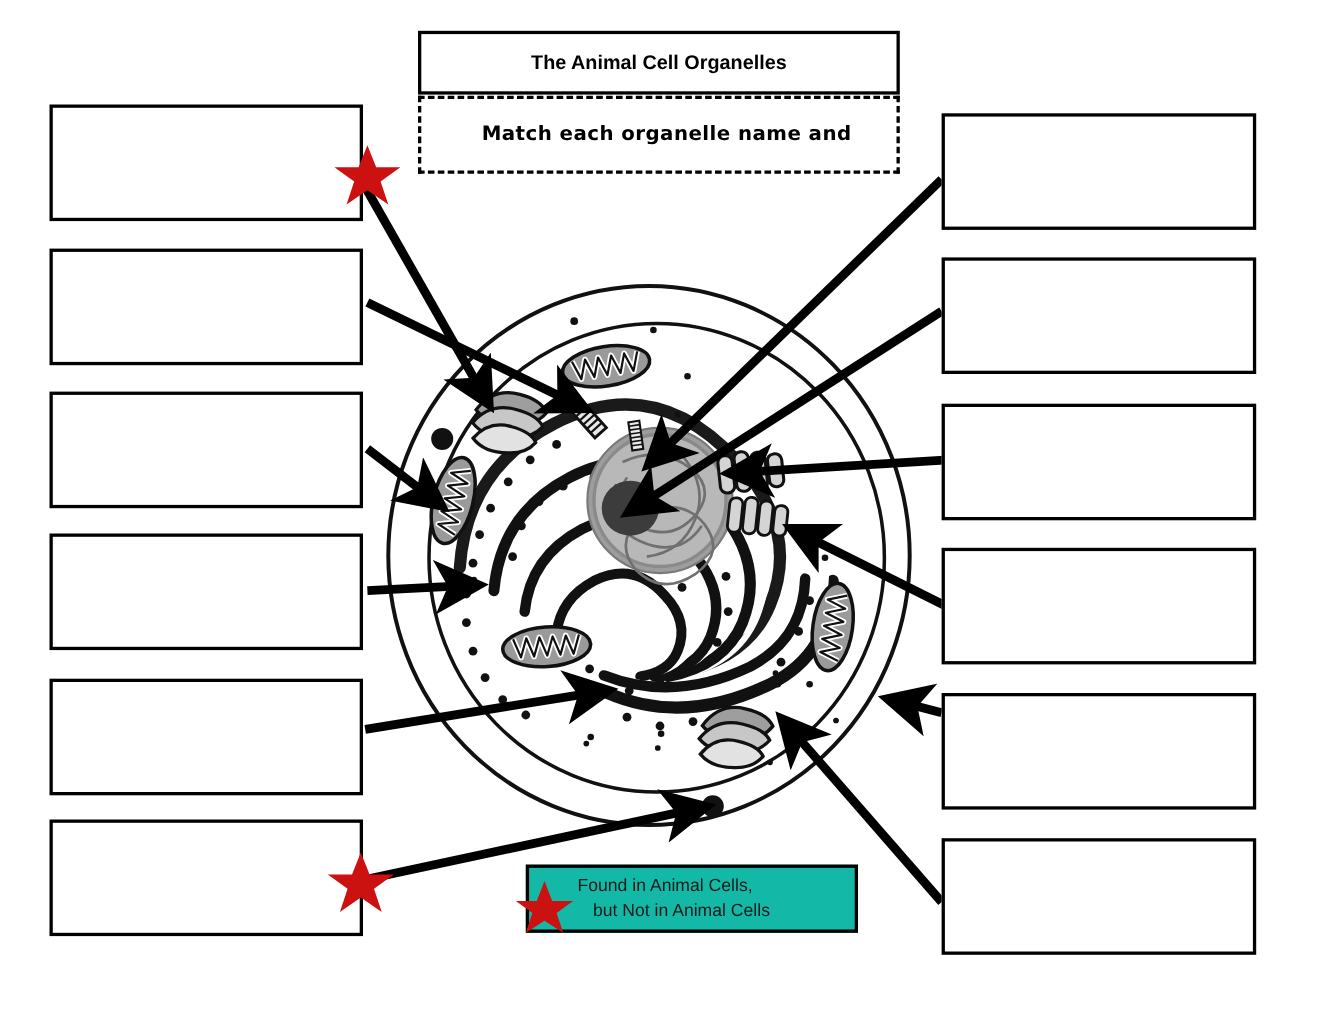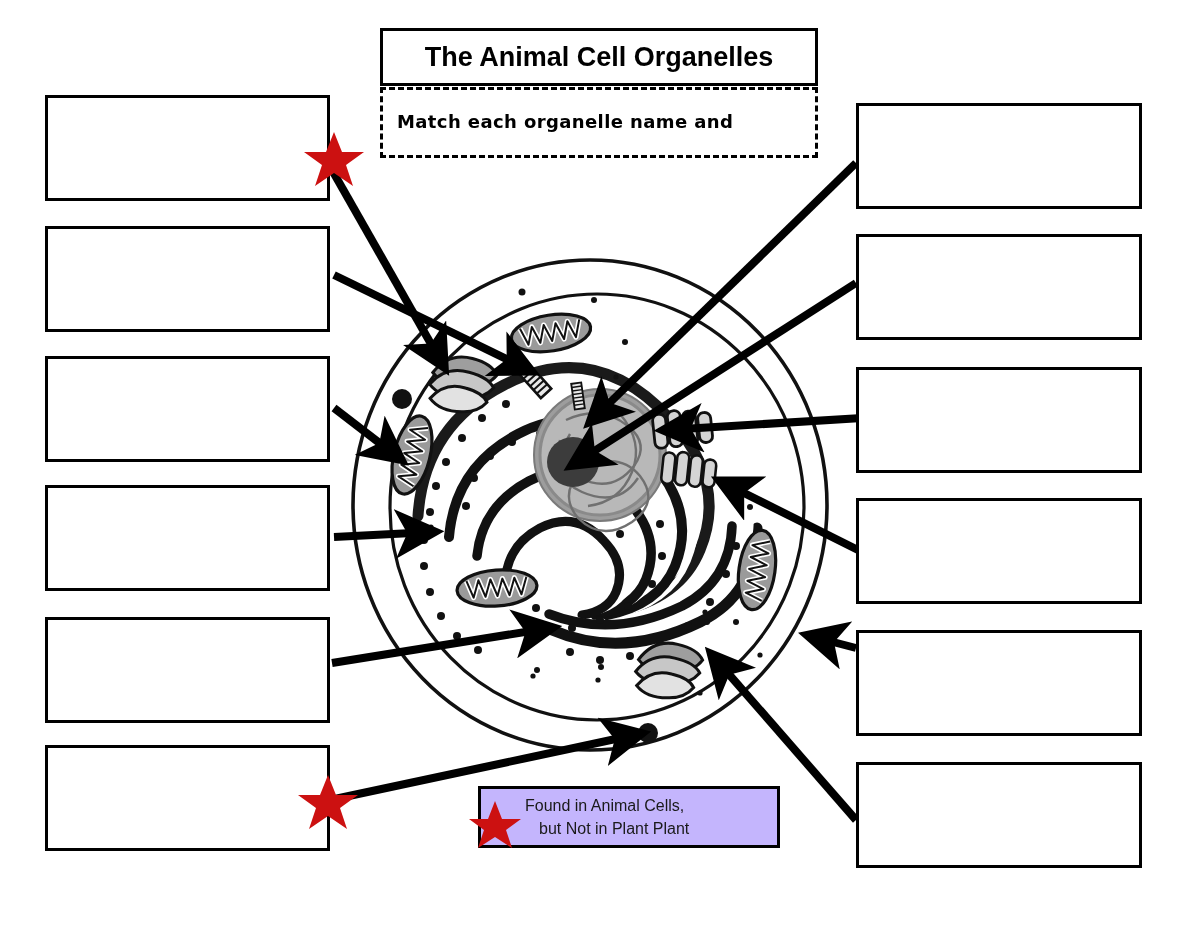--- a/index.html
+++ b/index.html
@@ -23,38 +23,39 @@
     top: 28px;
     width: 438px;
     height: 58px;
     border: 3px solid #000;
     box-sizing: border-box;
     display: flex;
     align-items: center;
     justify-content: center;
   }
   .title-text {
-    font-size: 27px;
+    font-size: 18px;
     font-weight: bold;
     color: #000;
     letter-spacing: 0px;
     white-space: nowrap;
   }
   .subtitle-box {
     position: absolute;
     left: 380px;
     top: 87px;
     width: 438px;
     height: 71px;
     border: 3px dashed #000;
     box-sizing: border-box;
     display: flex;
     flex-direction: column;
     justify-content: center;
     padding-left: 14px;
+    text-align: center;
   }
   .subtitle-line {
     font-size: 18px;
     font-weight: bold;
     color: #000;
     line-height: 1.35;
     letter-spacing: 0.4px;
     font-family: "DejaVu Sans", sans-serif;
   }
   
@@ -66,21 +67,21 @@
   }
   
   .legend-box {
     position: absolute;
     left: 478px;
     top: 786px;
     width: 302px;
     height: 62px;
     border: 3px solid #000;
     box-sizing: border-box;
-    background: #c4b5fd;
+    background: #14b8a6;
     display: flex;
     align-items: center;
   }
   .legend-text {
     margin-left: 44px;
     font-size: 16px;
     color: #1a1a1a;
     line-height: 1.45;
     font-family: "Liberation Sans", sans-serif;
   }
@@ -317,18 +318,18 @@
     <div class="subtitle-box">
       <div class="subtitle-line">Match each organelle name and</div>
     </div>
 
     <div class="legend-box">
       <svg style="position:absolute;left:-18px;top:8px;width:64px;height:52px;overflow:visible;" viewBox="0 0 64 52">
         <polygon points="32,4 39,22 58,22 43,33 49,51 32,40 15,51 21,33 6,22 25,22" fill="#cc1111"></polygon>
       </svg>
       <div class="legend-text">
         <span>Found in Animal Cells,</span>
-        <span class="legend-line2">but Not in Plant Plant</span>
+        <span class="legend-line2">but Not in Animal Cells</span>
       </div>
     </div>
   </div>
 
 </div>
 
 </body></html>

